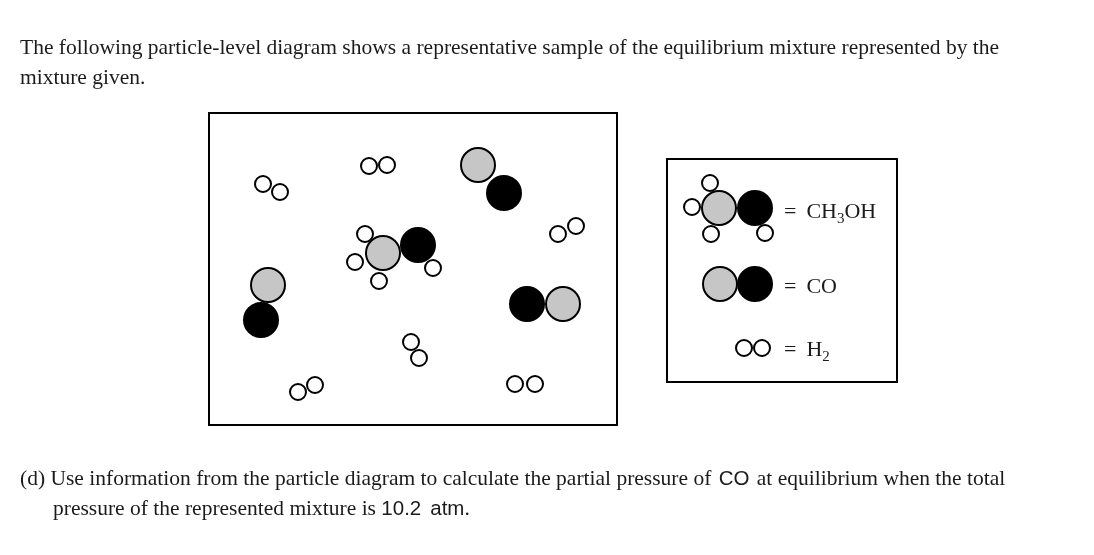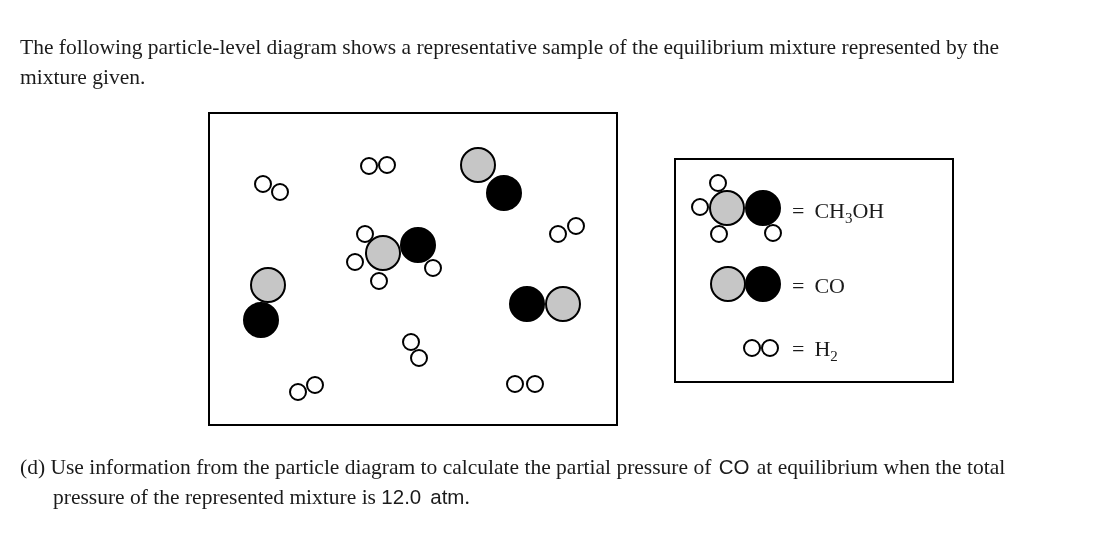--- a/index.html
+++ b/index.html
@@ -13,41 +13,41 @@
   }
   .intro{
     position:absolute;left:20px;top:10px;width:1064px;
     font-size:21.5px;line-height:30px;
   }
   .pbox{
     position:absolute;left:208px;top:112px;width:410px;height:314px;
     border:2px solid #000;box-sizing:border-box;background:#fff;
   }
   .lbox{
-    position:absolute;left:666px;top:158px;width:280px;height:225px;
-    border:2px solid #000;box-sizing:border-box;background:#fff;margin-left:8px;
+    position:absolute;left:666px;top:158px;width:232px;height:225px;
+    border:2px solid #000;box-sizing:border-box;background:#fff;
   }
   .mol{position:absolute;left:0;top:0;}
   .circle{
     position:absolute;border:2px solid #000;border-radius:50%;
     box-sizing:border-box;
   }
   .big{width:36px;height:36px;}
   .small{width:18px;height:18px;}
   .fill-gray{background:#c6c6c6;}
   .fill-black{background:#000000;}
   .fill-white{background:#ffffff;}
   .lrow{
     position:absolute;left:116px;transform:translateY(-50%);
     font-size:22px;white-space:nowrap;
   }
   .lrow .eq{margin-right:10px;}
   sub.fsub{font-size:15px;line-height:0;}
   .question{
-    position:absolute;left:20px;top:452px;width:1074px;
+    position:absolute;left:20px;top:463px;width:1074px;
     font-size:21.5px;line-height:30px;
   }
   .q-line2{padding-left:33px;}
   .sans{font-family:"Liberation Sans", sans-serif;font-size:20.5px;}
   .unit{margin-left:9px;}
   .co-sans{margin-left:2px;margin-right:2px;}
 </style>
 </head>
 <body>
 
@@ -119,16 +119,16 @@
         <div class="circle big fill-black" style="left: 69px; top: 106px;"></div>
       </div>
       <div class="mol">
         <div class="circle small fill-white" style="left: 67px; top: 179px;"></div>
         <div class="circle small fill-white" style="left: 85px; top: 179px;"></div>
       </div>
     </div>
 
   <div class="question">
     <div class="q-line1"><span>(d)</span><span> Use information from the particle diagram to calculate the partial pressure of </span><span class="sans co-sans">CO</span><span> at equilibrium when the total</span></div>
-    <div class="q-line2"><span>pressure of the represented mixture is </span><span class="sans">12.0</span><span class="sans unit">atm</span><span>.</span></div>
+    <div class="q-line2"><span>pressure of the represented mixture is </span><span class="sans">10.2</span><span class="sans unit">atm</span><span>.</span></div>
   </div>
 
 </div>
 
 </body></html>

